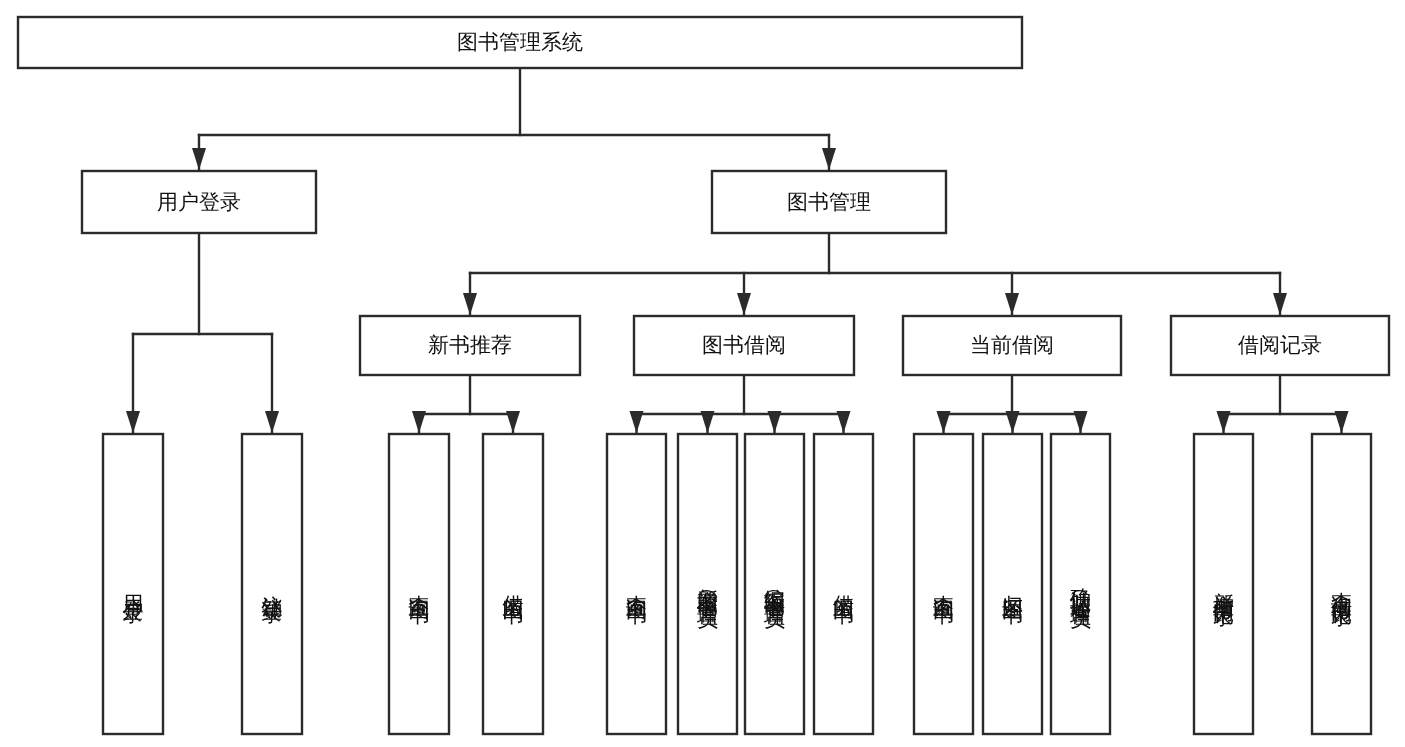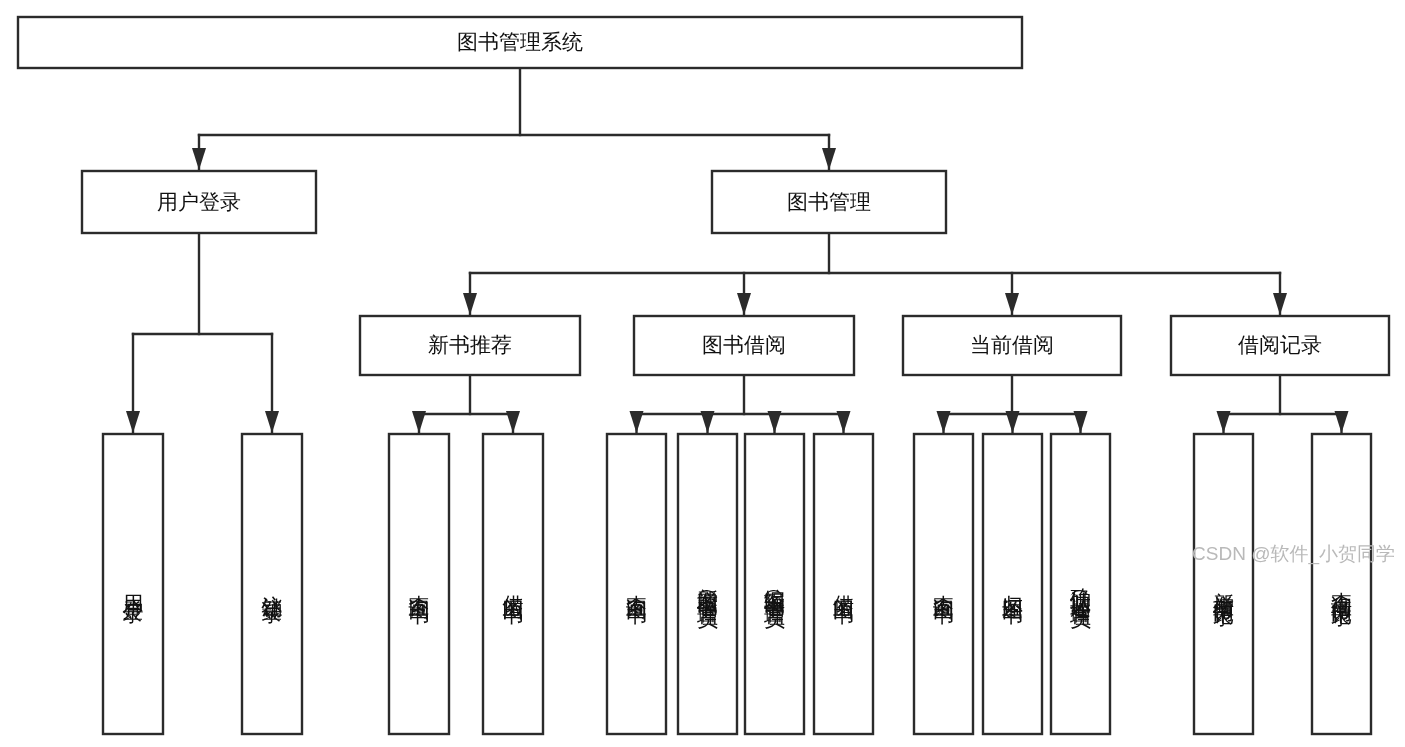--- a/index.html
+++ b/index.html
@@ -161,14 +161,13 @@
         <span class="v-label">确认归还（管理员）</span>
       </div>
       <div class="v-label-wrap" style="left: 1194px; top: 434px; width: 59px; height: 300px;">
         <span class="v-label">新增借阅记录</span>
       </div>
       <div class="v-label-wrap" style="left: 1312px; top: 434px; width: 59px; height: 300px;">
         <span class="v-label">查询借阅记录</span>
       </div>
     </div>
 
-  <div class="watermark">CSDN @软件_小贺同学</div>
 </div>
 
 </body></html>

